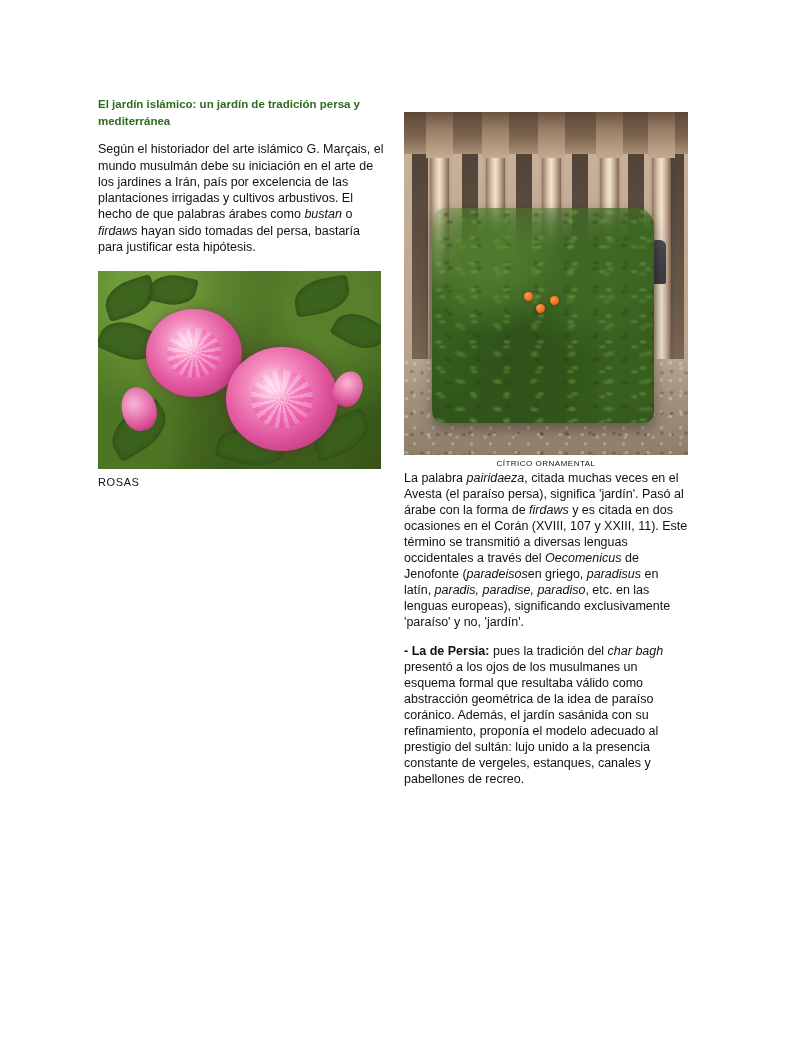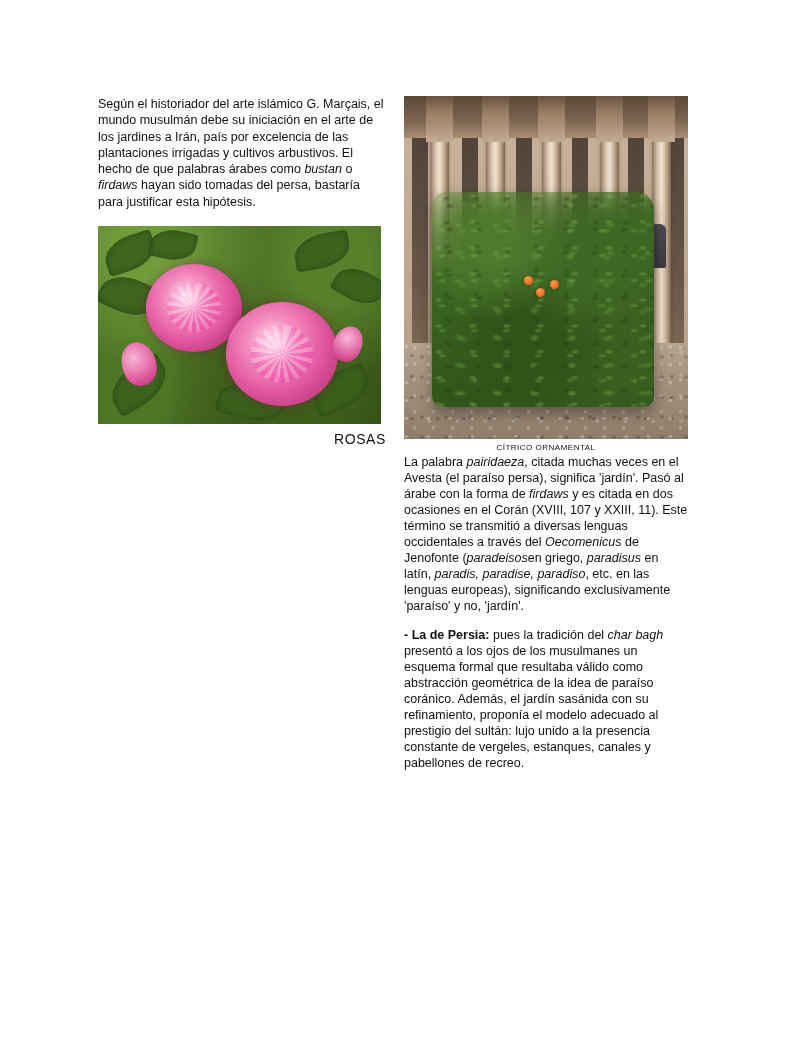--- a/index.html
+++ b/index.html
@@ -24,43 +24,43 @@
   }
   .col-left {
     position: absolute;
     left: 98px;
     top: 96px;
     width: 288px;
   }
   .col-right {
     position: absolute;
     left: 404px;
-    top: 96px;
+    top: 112px;
     width: 284px;
   }
   .heading {
     color: #2f6b1f;
     font-weight: bold;
     font-size: 11.5px;
     line-height: 1.45;
     margin: 0 0 12px 0;
   }
   .para {
     font-size: 12.5px;
     line-height: 1.30;
     margin: 0 0 13px 0;
     color: #111111;
   }
   .para.tight {
     line-height: 1.28;
   }
   .caption {
-    font-size: 14px;
+    font-size: 11px;
     letter-spacing: 0.6px;
-    text-align: right;
+    text-align: left;
     margin: 7px 0 8px 0;
     color: #111111;
   }
   .caption-right {
     font-size: 8px;
     letter-spacing: 0.5px;
     text-align: center;
     margin: 4px 0 2px 0;
     color: #111111;
   }
@@ -222,20 +222,21 @@
     box-shadow: 0 0 3px rgba(0,0,0,.3);
   }
 </style>
 </head>
 <body>
 
 <div class="page">
 
   <div class="col-left">
 
+    <p class="heading">El jardín islámico: un jardín de tradición persa y mediterránea</p>
 
     <p class="para"><span>Según el historiador del arte islámico G. Marçais, el mundo musulmán debe su iniciación en el arte de los jardines a Irán, país por excelencia de las plantaciones irrigadas y cultivos arbustivos. El hecho de que palabras árabes como </span><em>bustan</em><span> o </span><em>firdaws</em><span> hayan sido tomadas del persa, bastaría para justificar esta hipótesis.</span></p>
 
     <div class="photo-roses">
       <div class="roses-bg"></div>
       <div class="leaf" style="left:6px;  top:10px;  width:52px; height:34px; transform:rotate(-18deg);"></div>
       <div class="leaf" style="left:52px; top:4px;   width:46px; height:30px; transform:rotate(12deg);"></div>
       <div class="leaf" style="left:2px;  top:52px;  width:58px; height:36px; transform:rotate(24deg);"></div>
       <div class="leaf" style="left:196px;top:8px;   width:56px; height:34px; transform:rotate(-10deg);"></div>
       <div class="leaf" style="left:236px;top:44px;  width:50px; height:32px; transform:rotate(30deg);"></div>

